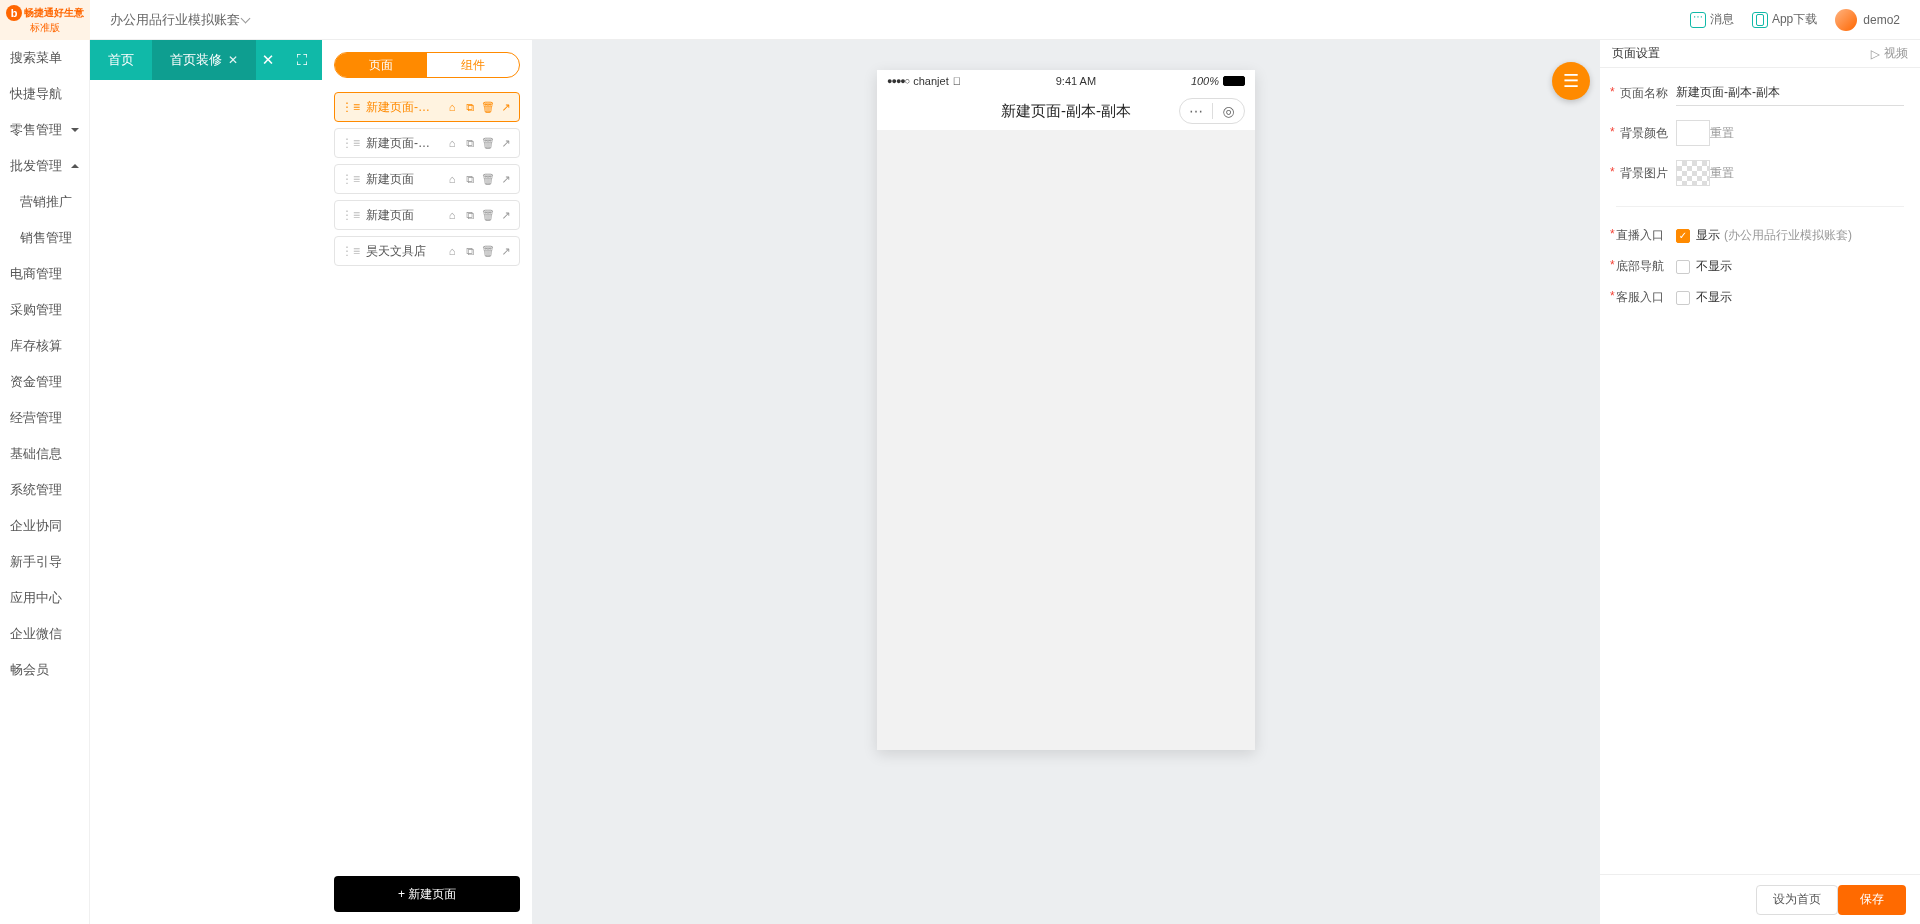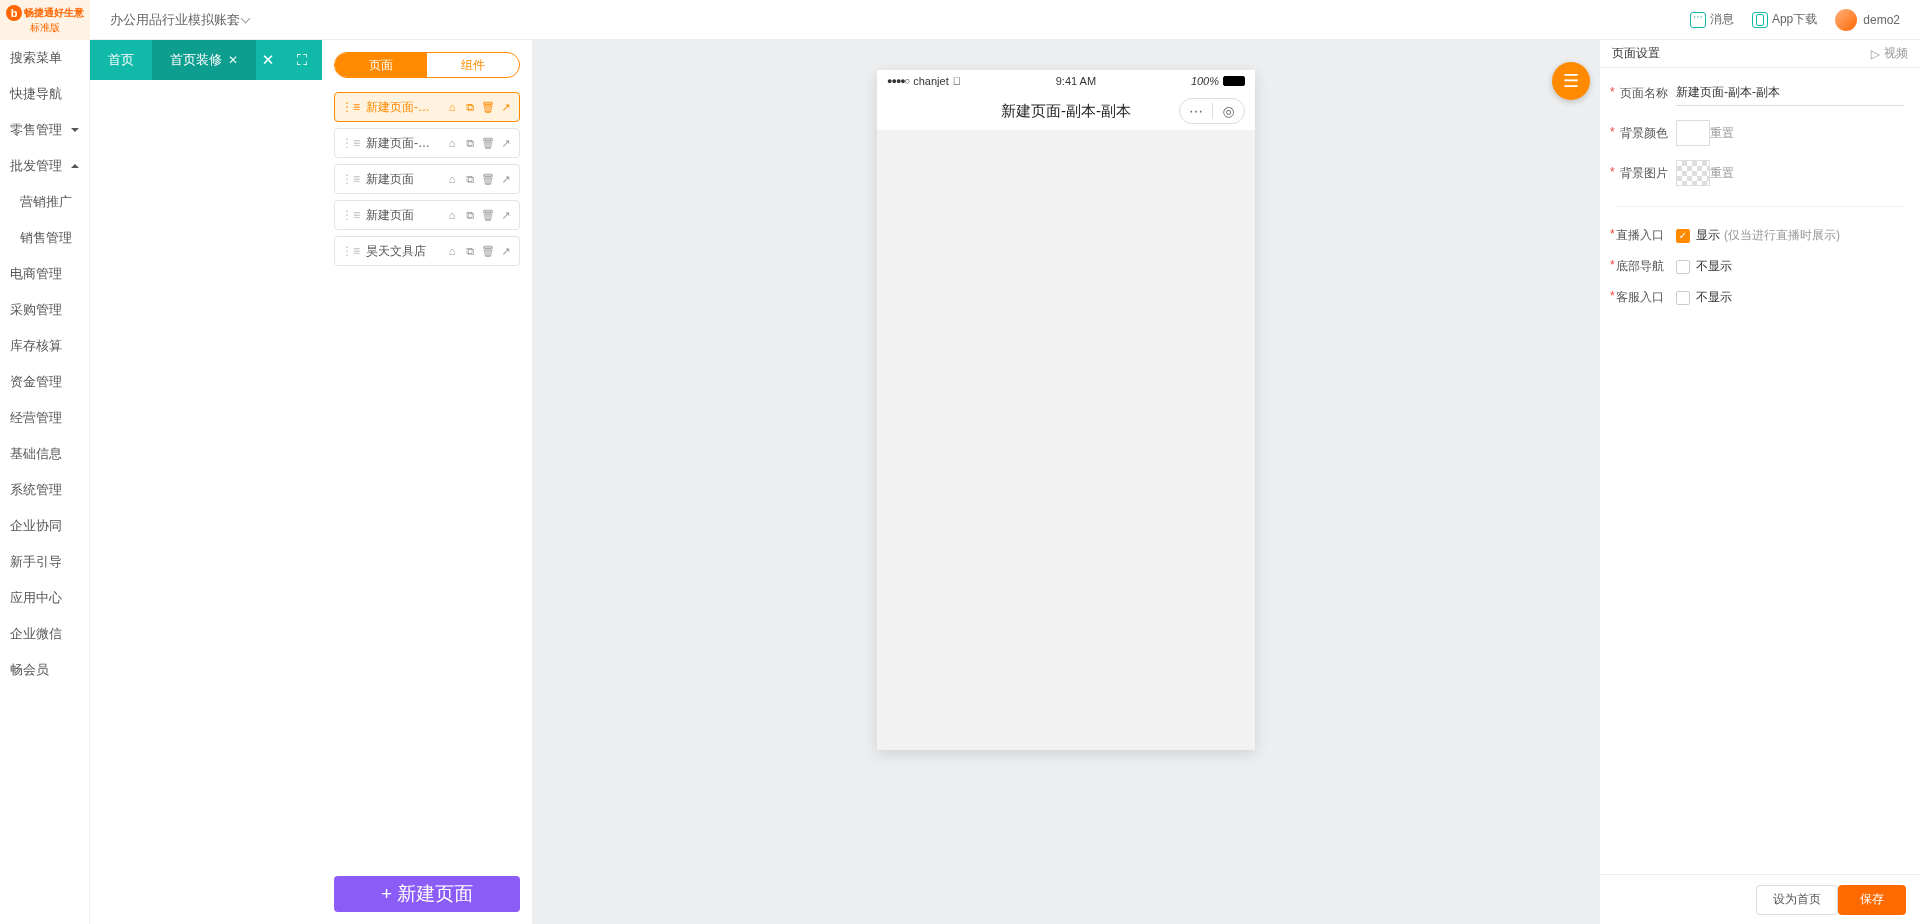--- a/index.html
+++ b/index.html
@@ -48,21 +48,21 @@
 .seg-btn:not(.active){color:#ff8a00;}
 .page-list{display:flex;flex-direction:column;gap:6px;margin-top:6px;}
 .page-item{height:30px;border:1px solid #e4e4e4;border-radius:4px;display:flex;align-items:center;padding:0 6px;color:#555;font-size:12px;gap:6px;cursor:pointer;}
 .page-item.active{border-color:#ff8a00;background:#fff3e0;color:#ff8a00;}
 .drag-icon{font-size:12px;color:#bbb;}
 .page-item.active .drag-icon{color:#ff8a00;}
 .page-label{flex:1;white-space:nowrap;overflow:hidden;text-overflow:ellipsis;}
 .page-icons{display:flex;gap:4px;align-items:center;color:#999;}
 .page-item.active .page-icons{color:#ff8a00;}
 .mini-icon{width:14px;height:14px;display:flex;align-items:center;justify-content:center;font-size:11px;}
-.new-page-btn{margin-top:auto;height:36px;background:#8b5cf6;color:#fff;border:none;border-radius:4px;font-size:19px;cursor:pointer;}
+.new-page-btn{margin-top:auto;height:36px;background:#000000;color:#fff;border:none;border-radius:4px;font-size:12px;cursor:pointer;}
 
 .canvas-area{flex:1;position:relative;display:flex;align-items:flex-start;justify-content:center;padding-top:30px;}
 .phone-mock{width:378px;height:680px;background:#f2f2f2;box-shadow:0 4px 14px rgba(0,0,0,.12);display:flex;flex-direction:column;}
 .phone-status{height:22px;background:#fff;display:flex;align-items:center;justify-content:space-between;padding:0 10px;font-size:11px;color:#333;}
 .phone-status .left,.phone-status .right{display:flex;align-items:center;gap:4px;}
 .dots{font-size:9px;letter-spacing:-1px;}
 .battery{display:flex;align-items:center;gap:3px;font-style:italic;}
 .bat-body{width:22px;height:10px;border:1px solid #000;border-radius:2px;background:#000;}
 .phone-title{height:38px;background:#fff;display:flex;align-items:center;justify-content:center;position:relative;font-size:15px;color:#222;}
 .phone-title .pill{position:absolute;right:10px;top:6px;display:flex;align-items:center;border:1px solid #ddd;border-radius:14px;height:26px;overflow:hidden;}
@@ -310,21 +310,21 @@
               <span class="img-swatch"></span>
               <span class="reset-link">重置</span>
             </div>
             <hr class="sep">
             <div class="field-row">
               <span class="field-label" style="padding-left:0">直播入口</span>
               <label class="checkbox">
                 <span class="cb-box checked">✓</span>
                 <span>显示</span>
               </label>
-              <span class="note-text">(仅当进行直播时展示)</span>
+              <span class="note-text">(办公用品行业模拟账套)</span>
             </div>
             <div class="field-row">
               <span class="field-label" style="padding-left:0">底部导航</span>
               <label class="checkbox">
                 <span class="cb-box"></span>
                 <span>不显示</span>
               </label>
             </div>
             <div class="field-row">
               <span class="field-label" style="padding-left:0">客服入口</span>

